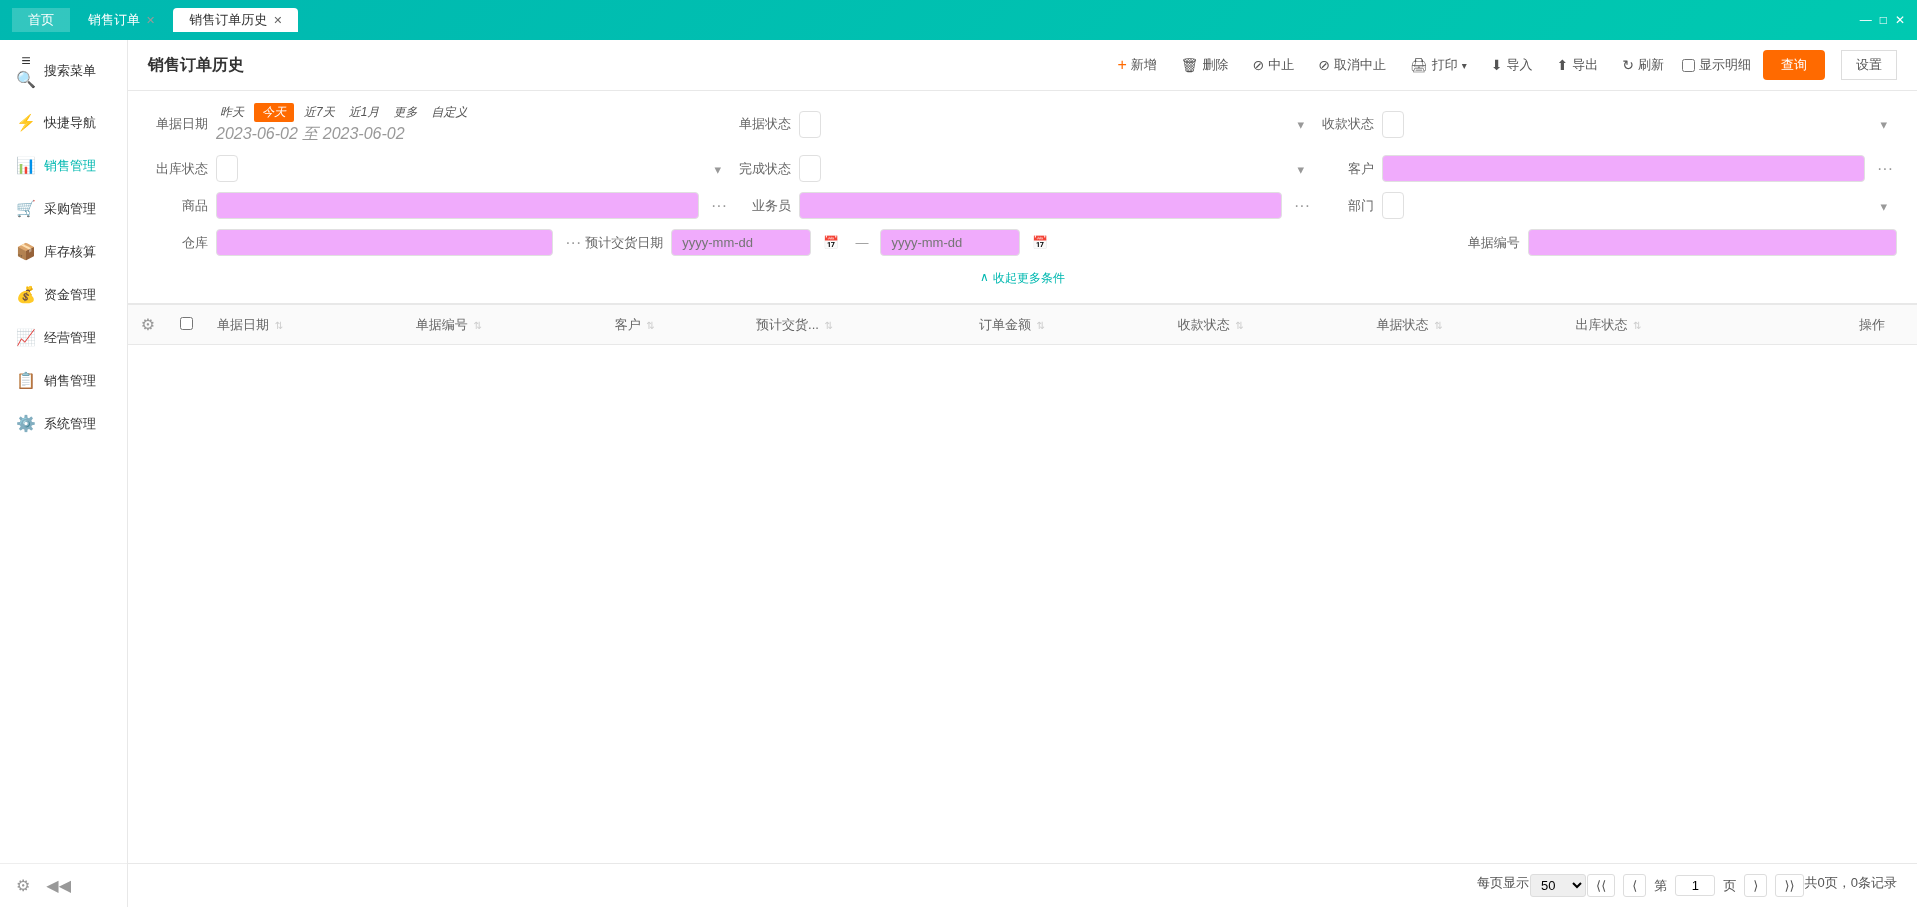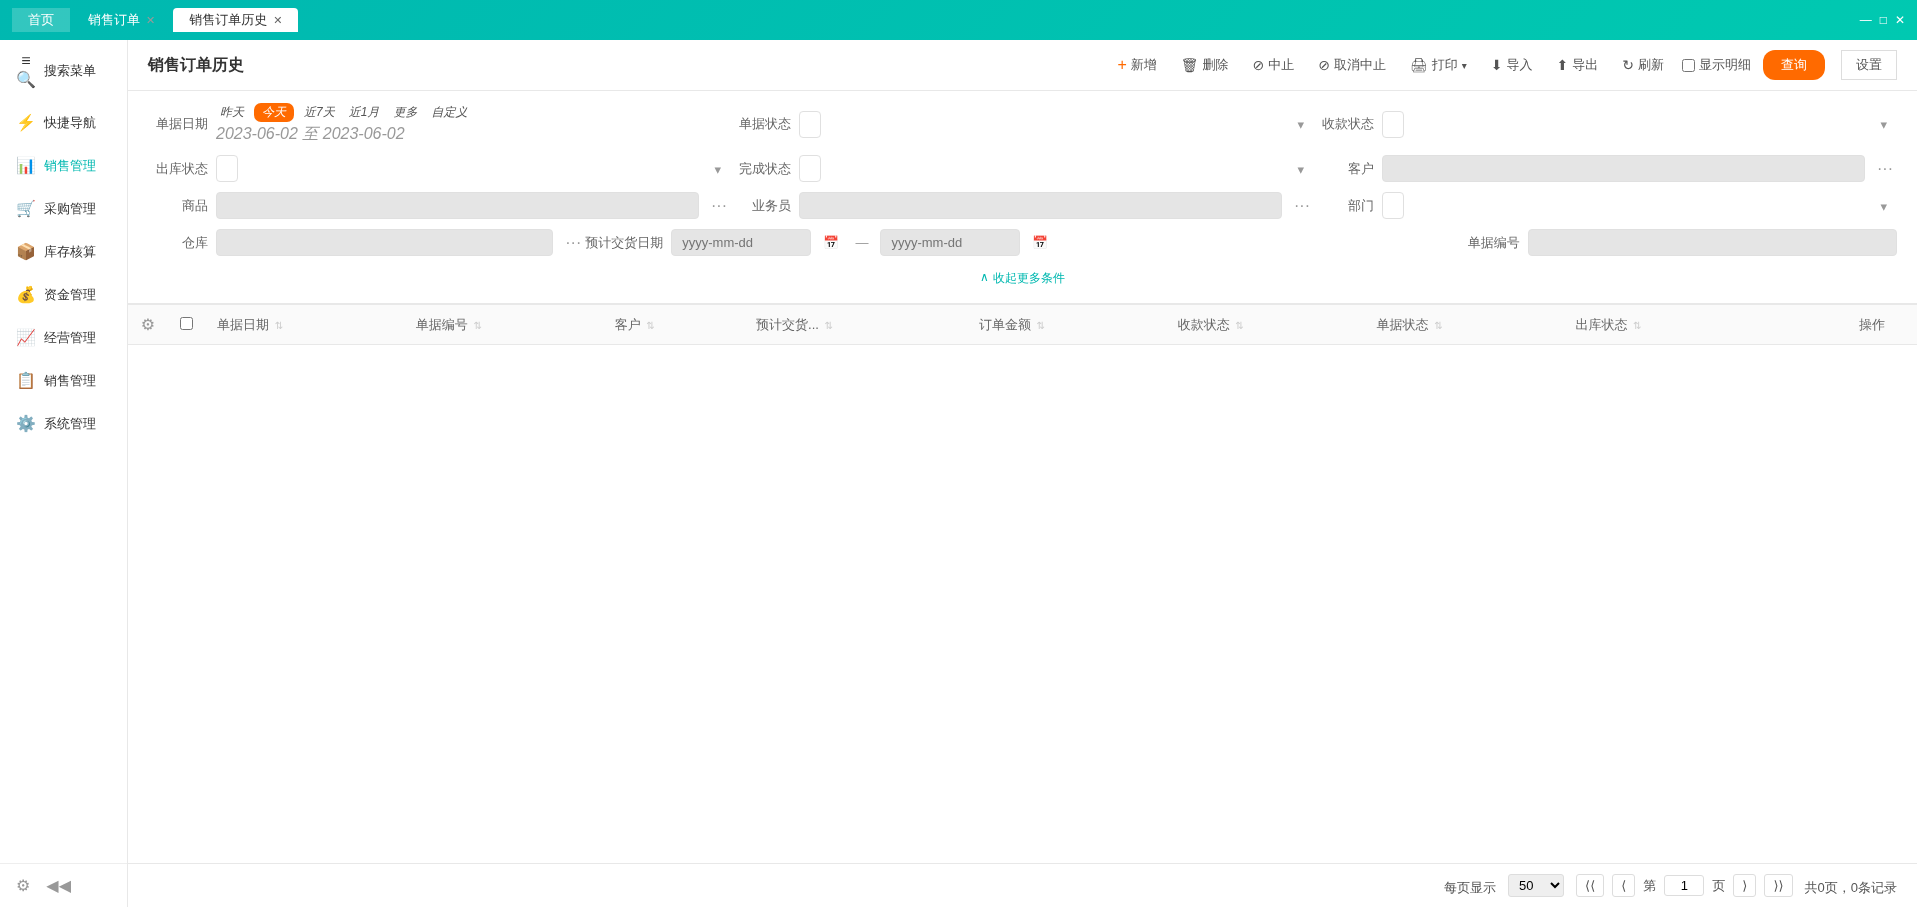--- a/index.html
+++ b/index.html
@@ -30,58 +30,58 @@
     
     .content { flex: 1; overflow: hidden; display: flex; flex-direction: column; background: #f5f5f5; }
 
     
     .page-header { background: #fff; padding: 10px 20px; border-bottom: 1px solid #e8e8e8; display: flex; align-items: center; justify-content: space-between; flex-shrink: 0; }
     .page-title { font-size: 16px; font-weight: bold; color: #333; }
     .header-actions { display: flex; align-items: center; gap: 12px; }
     .action-btn { display: flex; align-items: center; gap: 4px; font-size: 13px; color: #555; cursor: pointer; padding: 4px 6px; border-radius: 3px; }
     .action-btn .icon { font-size: 14px; }
     .display-detail-cb { display: flex; align-items: center; gap: 4px; font-size: 13px; color: #555; }
-    .query-btn { background: #ff6a00; color: #fff; border: none; padding: 6px 18px; border-radius: 12px; cursor: pointer; font-size: 13px; }
+    .query-btn { background: #ff6a00; color: #fff; border: none; padding: 6px 18px; border-radius: 4px; cursor: pointer; font-size: 13px; }
     .set-btn { background: #fff; color: #555; border: 1px solid #ddd; padding: 5px 14px; border-radius: 0; cursor: pointer; font-size: 13px; margin-left: 4px; }
 
     
     .filter-area { background: #fff; padding: 12px 20px; border-bottom: 1px solid #e8e8e8; flex-shrink: 0; }
     .filter-row { display: flex; align-items: center; margin-bottom: 10px; gap: 0; flex-wrap: wrap; }
     .filter-item { display: flex; align-items: center; gap: 8px; min-width: 380px; flex: 1; }
     .filter-label { color: #666; font-size: 13px; white-space: nowrap; min-width: 60px; text-align: right; }
-    .filter-input { flex: 1; border: 1px solid #e0e0e0; border-radius: 4px; padding: 5px 10px; font-size: 13px; color: #333; background: #e5e5e5; outline: none; }
+    .filter-input { flex: 1; border: 1px solid #e0e0e0; border-radius: 4px; padding: 5px 10px; font-size: 13px; color: #333; background: #f0abfc; outline: none; }
     .filter-select { flex: 1; border: 1px solid #e0e0e0; border-radius: 4px; padding: 5px 10px; font-size: 13px; color: #333; background: #fff; outline: none; appearance: none; position: relative; }
     .select-wrapper { flex: 1; position: relative; }
     .select-wrapper::after { content: '▾'; position: absolute; right: 10px; top: 50%; transform: translateY(-50%); color: #999; pointer-events: none; }
     .filter-dots { color: #999; font-size: 16px; cursor: pointer; padding: 0 4px; }
 
     
     .date-filter { display: flex; flex-direction: column; font-style: italic; }
     .date-filter-top { display: flex; align-items: center; gap: 6px; margin-bottom: 2px; }
     .date-btn { font-size: 12px; color: #555; cursor: pointer; padding: 1px 4px; border-radius: 2px; }
-    .date-btn.active { background: #ff6a00; color: #fff; border-radius: 7px; padding: 1px 8px; }
+    .date-btn.active { background: #ff6a00; color: #fff; border-radius: 2px; padding: 1px 8px; }
     .date-range { font-size: 16px; color: #999; }
 
     
     .collapse-row { display: flex; justify-content: center; padding: 4px 0; cursor: pointer; color: #00b8b0; font-size: 12px; }
 
     
     .table-wrapper { flex: 1; overflow-y: auto; background: #fff; margin: 0; }
     .data-table { width: 100%; border-collapse: collapse; }
     .data-table th { background: #fafafa; border-bottom: 1px solid #e8e8e8; border-top: 1px solid #e8e8e8; padding: 10px 12px; font-size: 13px; color: #666; font-weight: normal; white-space: nowrap; text-align: left; }
     .data-table th .sort-icon { color: #ccc; font-size: 10px; margin-left: 2px; }
     .table-settings-icon { color: #999; cursor: pointer; font-size: 16px; }
 
     
     .empty-state { display: flex; flex-direction: column; align-items: center; justify-content: center; padding: 80px 0; }
     .empty-icon { width: 100px; height: 90px; position: relative; margin-bottom: 12px; }
     .empty-text { color: #bbb; font-size: 14px; }
 
     
-    .table-footer { background: #fff; border-top: 1px solid #e8e8e8; padding: 10px 20px; display: flex; align-items: flex-end; justify-content: flex-end; gap: 12px; font-size: 13px; color: #555; flex-shrink: 0; }
+    .table-footer { background: #fff; border-top: 1px solid #e8e8e8; padding: 10px 20px; display: flex; align-items: flex-start; justify-content: flex-end; gap: 1px; font-size: 13px; color: #555; flex-shrink: 0; }
     .page-size-select { border: 1px solid #ddd; border-radius: 3px; padding: 2px 6px; font-size: 13px; }
     .pagination { display: flex; align-items: center; gap: 8px; }
     .page-btn { border: 1px solid #ddd; background: #fff; padding: 3px 8px; border-radius: 3px; cursor: pointer; color: #555; font-size: 13px; }
     .page-input { border: 1px solid #ddd; border-radius: 3px; padding: 2px 6px; width: 40px; text-align: center; font-size: 13px; }
   </style>
 </head>
 <body>
 
 <div class="top-bar">
   <div class="top-bar-tabs">

